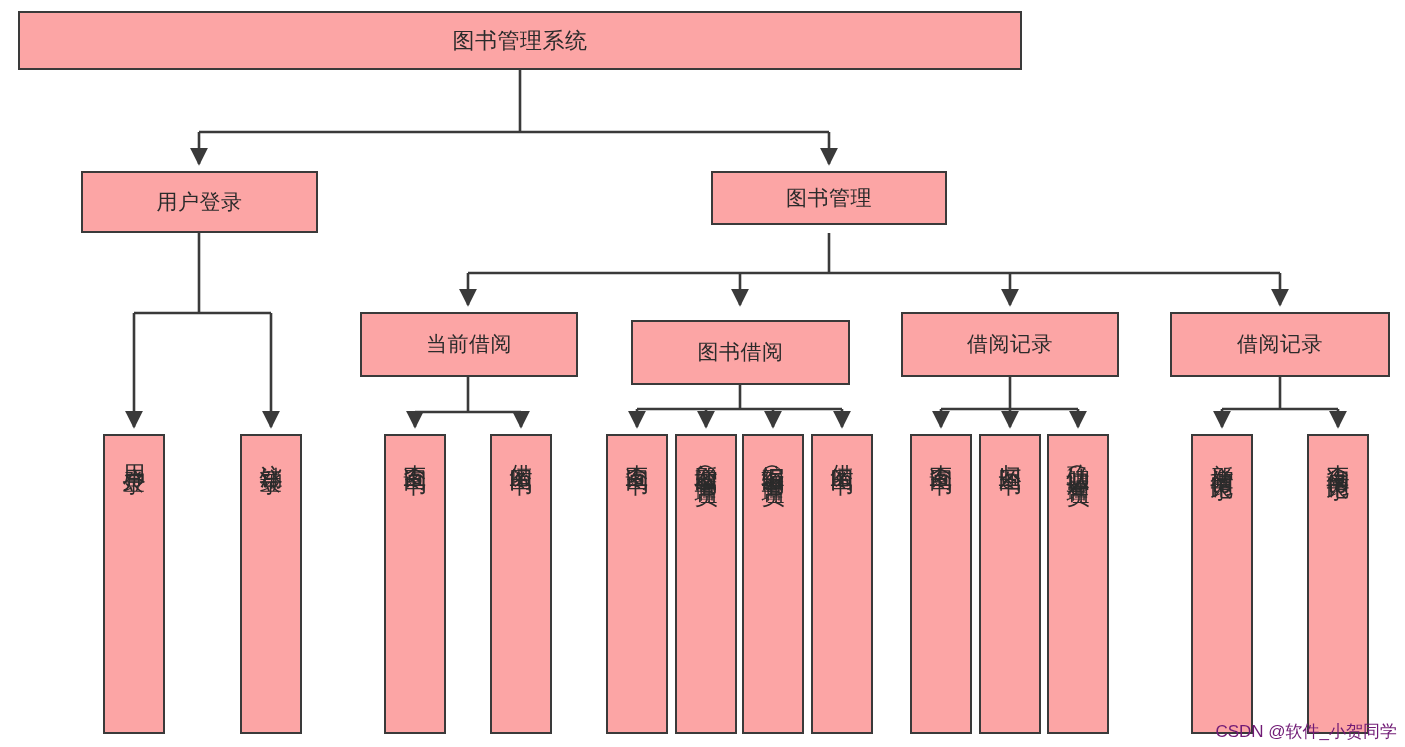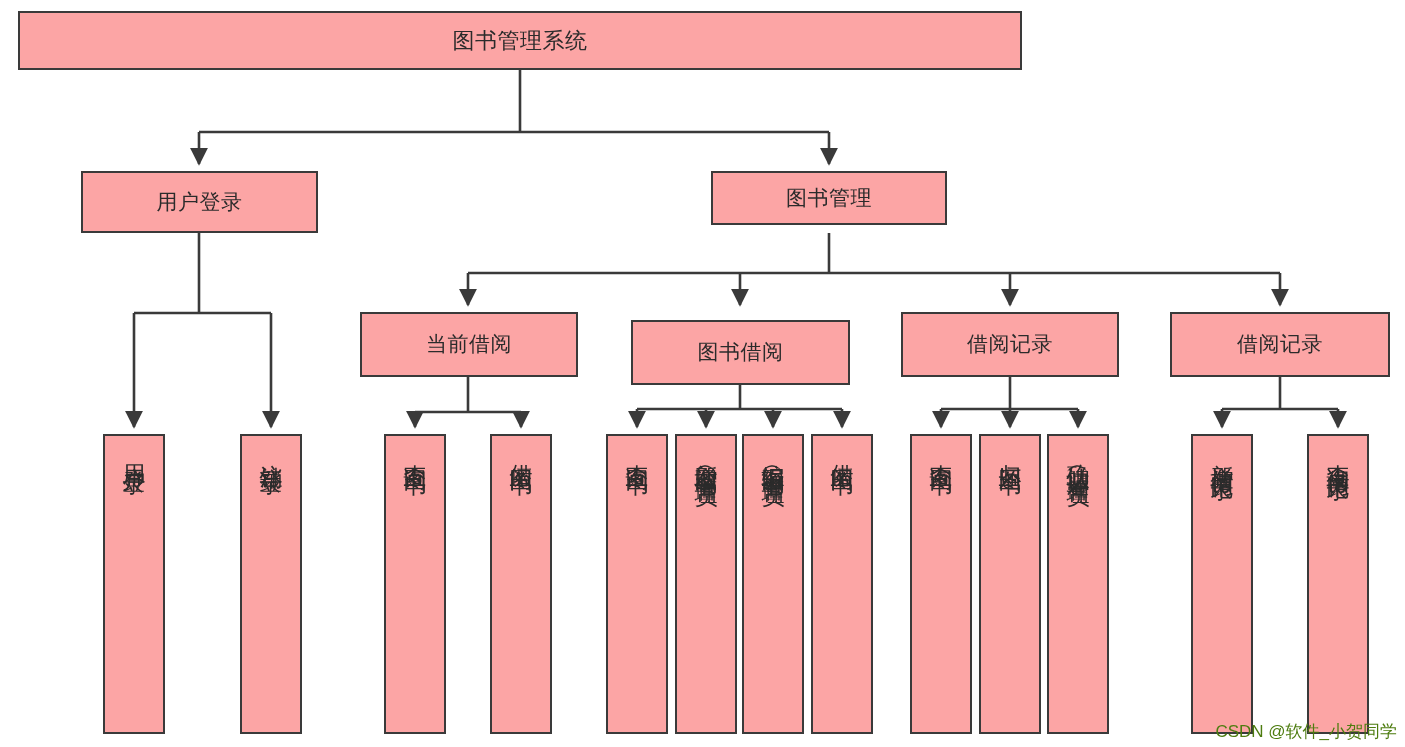--- a/index.html
+++ b/index.html
@@ -45,21 +45,21 @@
     font-size:23px;
     letter-spacing:3px;
     line-height:1;
     white-space:nowrap;
   }
 
   .watermark{
     position:absolute;
     right:8px;bottom:4px;
     font-size:17px;
-    color:#4d7c0f;
+    color:#701a75;
     z-index:5;
     white-space:nowrap;
     margin-left:44px;
   }
 </style>
 </head>
 <body>
 
 <div id="diagram-root">
 

